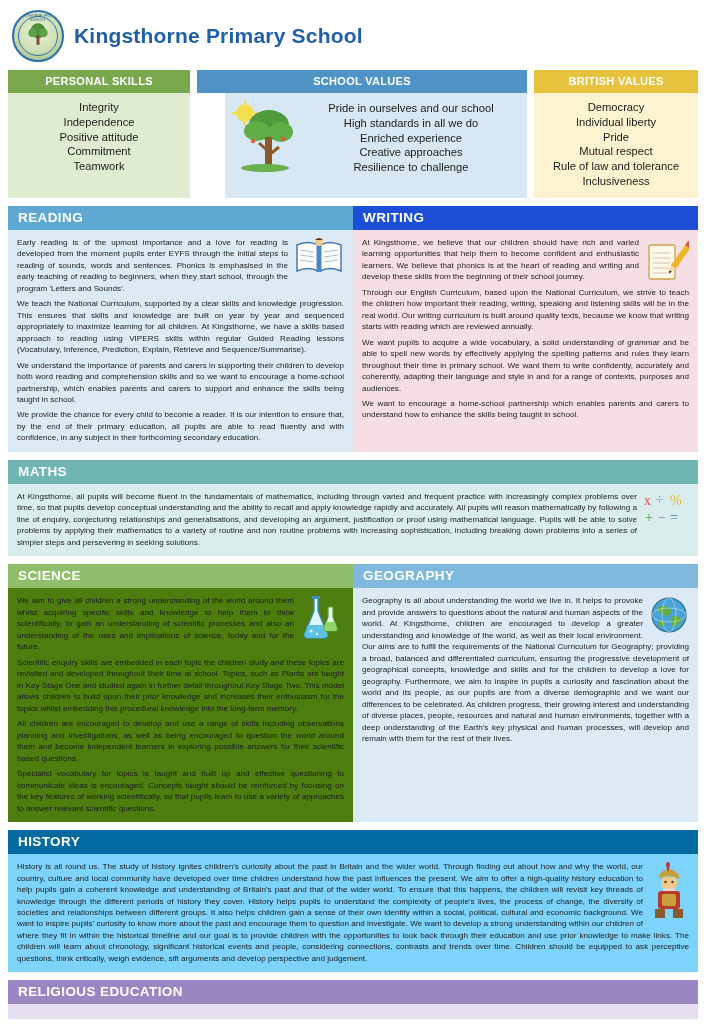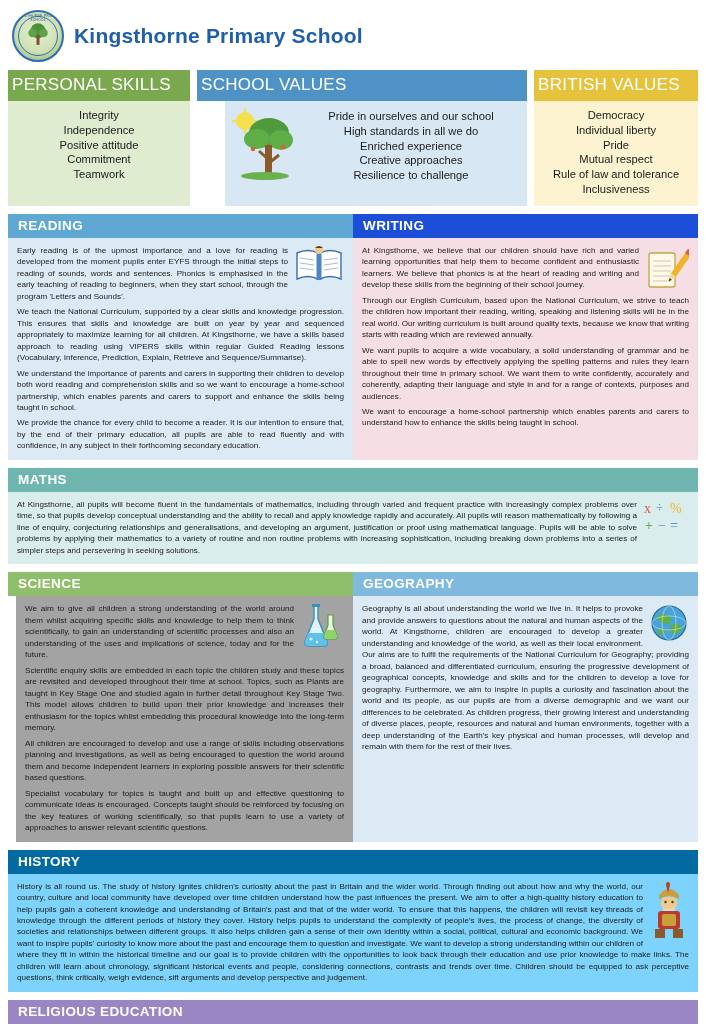--- a/index.html
+++ b/index.html
@@ -64,22 +64,23 @@
     display: flex;
     gap: 7px;
     margin-top: 2px;
   }
   .vbox { display: flex; flex-direction: column; }
   .vbox.personal { width: 182px; }
   .vbox.school   { flex: 1 1 auto; }
   .vbox.british  { width: 164px; }
 
   .vbox-head {
-    font-size: 17px;
-    font-weight: normal;
+    text-align: center;
+    font-size: 11px;
+    font-weight: bold;
     color: #ffffff;
     padding: 5px 4px 6px;
     letter-spacing: .3px;
   }
   .vbox-body {
     flex: 1 1 auto;
     text-align: center;
     font-size: 11.2px;
     line-height: 1.32;
     color: #1b1b1b;
@@ -127,21 +128,21 @@
   .sec-body p:last-child { margin-bottom: 0; }
 
   .two-col { display: flex; gap: 0; margin-top: 8px; }
   .two-col > .sec { margin-top: 0; flex: 1 1 50%; min-width: 0; display: flex; flex-direction: column; }
   .two-col > .sec .sec-body { flex: 1 1 auto; }
 
   
   .reading  .sec-head { background: #5fa8d3; } .reading  .sec-body { background: #dceaf5; }
   .writing  .sec-head { background: #1d4ed8; } .writing  .sec-body { background: #f6dfe4; }
   .maths    .sec-head { background: #6fb6b0; } .maths    .sec-body { background: #d9eeec; }
-  .science  .sec-head { background: #8fbf6a; } .science  .sec-body { background: #a3a3a3; margin-left: 8px; }
+  .science  .sec-head { background: #8fbf6a; } .science  .sec-body { background: #4d7c0f; }
   .geography .sec-head{ background: #7fb9dd; } .geography .sec-body{ background: #dceaf5; }
   .history  .sec-head { background: #0369a1; } .history  .sec-body { background: #7dd3fc; }
   .re       .sec-head { background: #9b86c4; } .re       .sec-body { background: #e6dff2; }
 
   .with-icon .sec-body { padding-right: 9px; }
 
   
   .float-icon { float: right; margin: 0 0 3px 6px; }
 
   

